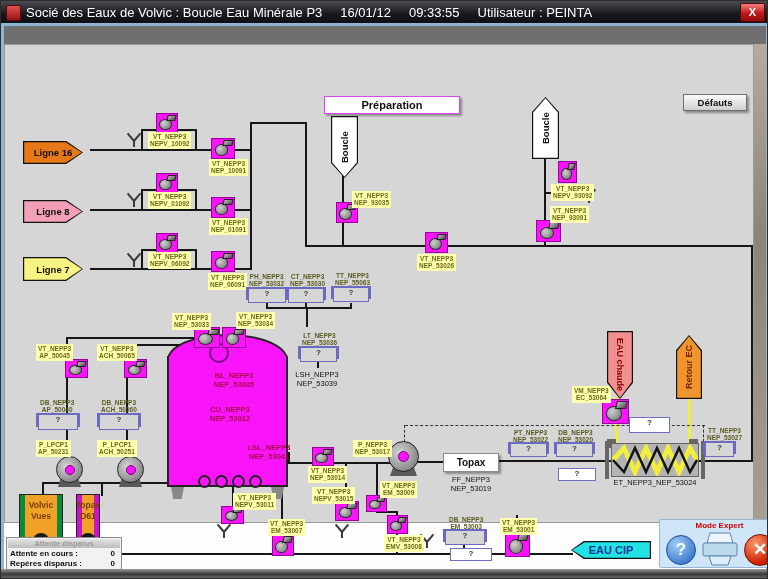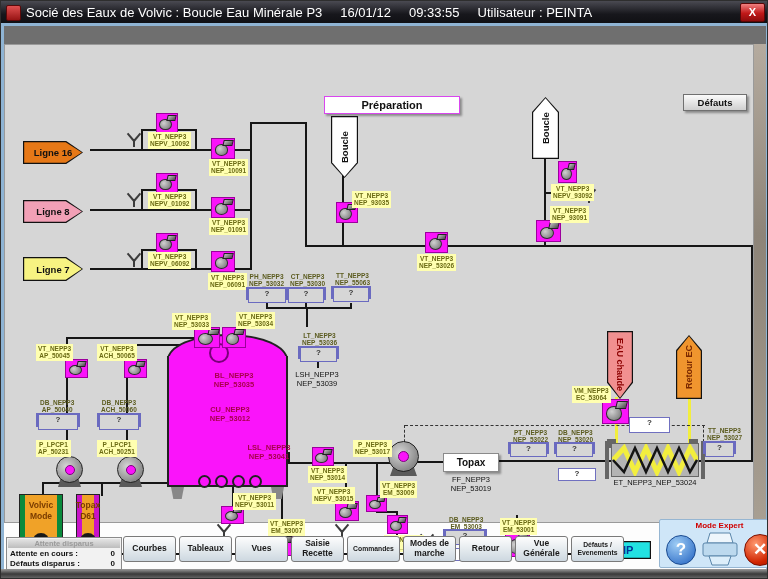--- a/index.html
+++ b/index.html
@@ -364,21 +364,21 @@
       <div class="shp fr" style="left: 18px; top: 155px; width: 60px; height: 23px; background: rgb(17, 17, 17);">
         <div class="shp-in fr-i fr" style="background: rgb(242, 160, 182);"></div>
         <span class="shp-t" style="font-size: 9.5px;">Ligne 8</span>
       </div>
       <div class="shp fr" style="left: 18px; top: 212px; width: 60px; height: 24px; background: rgb(17, 17, 17);">
         <div class="shp-in fr-i fr" style="background: rgb(247, 243, 130);"></div>
         <span class="shp-t" style="font-size: 9.5px;">Ligne 7</span>
       </div>
       <div class="ctank" style="left: 14px; top: 449px; width: 44px; height: 63px; background: linear-gradient(90deg, rgb(10, 138, 60) 0px, rgb(10, 138, 60) 5px, rgb(240, 162, 40) 5px, rgb(240, 162, 40) calc(100% - 5px), rgb(10, 138, 60) calc(100% - 5px));">
         <div>Volvic</div>
-        <div>Mode</div>
+        <div>Vues</div>
         <div class="hole"></div>
         <div class="base" style="background: rgb(10, 138, 60);"></div>
       </div>
       <div class="ctank" style="left: 71px; top: 449px; width: 24px; height: 63px; background: linear-gradient(90deg, rgb(200, 19, 200) 0px, rgb(200, 19, 200) 5px, rgb(240, 162, 40) 5px, rgb(240, 162, 40) calc(100% - 5px), rgb(200, 19, 200) calc(100% - 5px));">
         <div>Topax</div>
         <div>D61</div>
         <div class="hole"></div>
         <div class="base" style="background: rgb(200, 19, 200);"></div>
       </div>
     </div>
@@ -387,40 +387,25 @@
 
   <div id="bottombar"></div>
 
   <div id="statuspanel">
     <div id="attente">Attente disparus</div>
     <div class="srow">
       <span>Attente en cours :</span>
       <span class="sval">0</span>
     </div>
     <div class="srow">
-      <span>Défauts disparus :</span>
+      <span>Repères disparus :</span>
       <span class="sval">0</span>
     </div>
   </div>
 
-  <div id="btnbar">
-      <div class="tbtn">Courbes</div>
-      <div class="tbtn">Tableaux</div>
-      <div class="tbtn">Vues</div>
-      <div class="tbtn">Saisie
-Recette</div>
-      <div class="tbtn sm">Commandes</div>
-      <div class="tbtn">Modes de
-marche</div>
-      <div class="tbtn">Retour</div>
-      <div class="tbtn">Vue
-Générale</div>
-      <div class="tbtn sm">Défauts /
-Evenements</div>
-    </div>
 
   <div id="expertpanel">
     <div id="expertlabel">Mode Expert</div>
     <div id="helpicon">?</div>
     <div id="printicon">
       <svg viewBox="0 0 40 34" width="40" height="34">
         <polygon points="10,1 30,1 33,11 7,11" fill="#eef6fc" stroke="#5a86aa"></polygon>
         <rect x="3" y="11" width="34" height="13" rx="2" fill="#bcd9ee" stroke="#5a86aa"></rect>
         <polygon points="9,24 31,24 28,33 12,33" fill="#dceefa" stroke="#5a86aa"></polygon>
       </svg>

